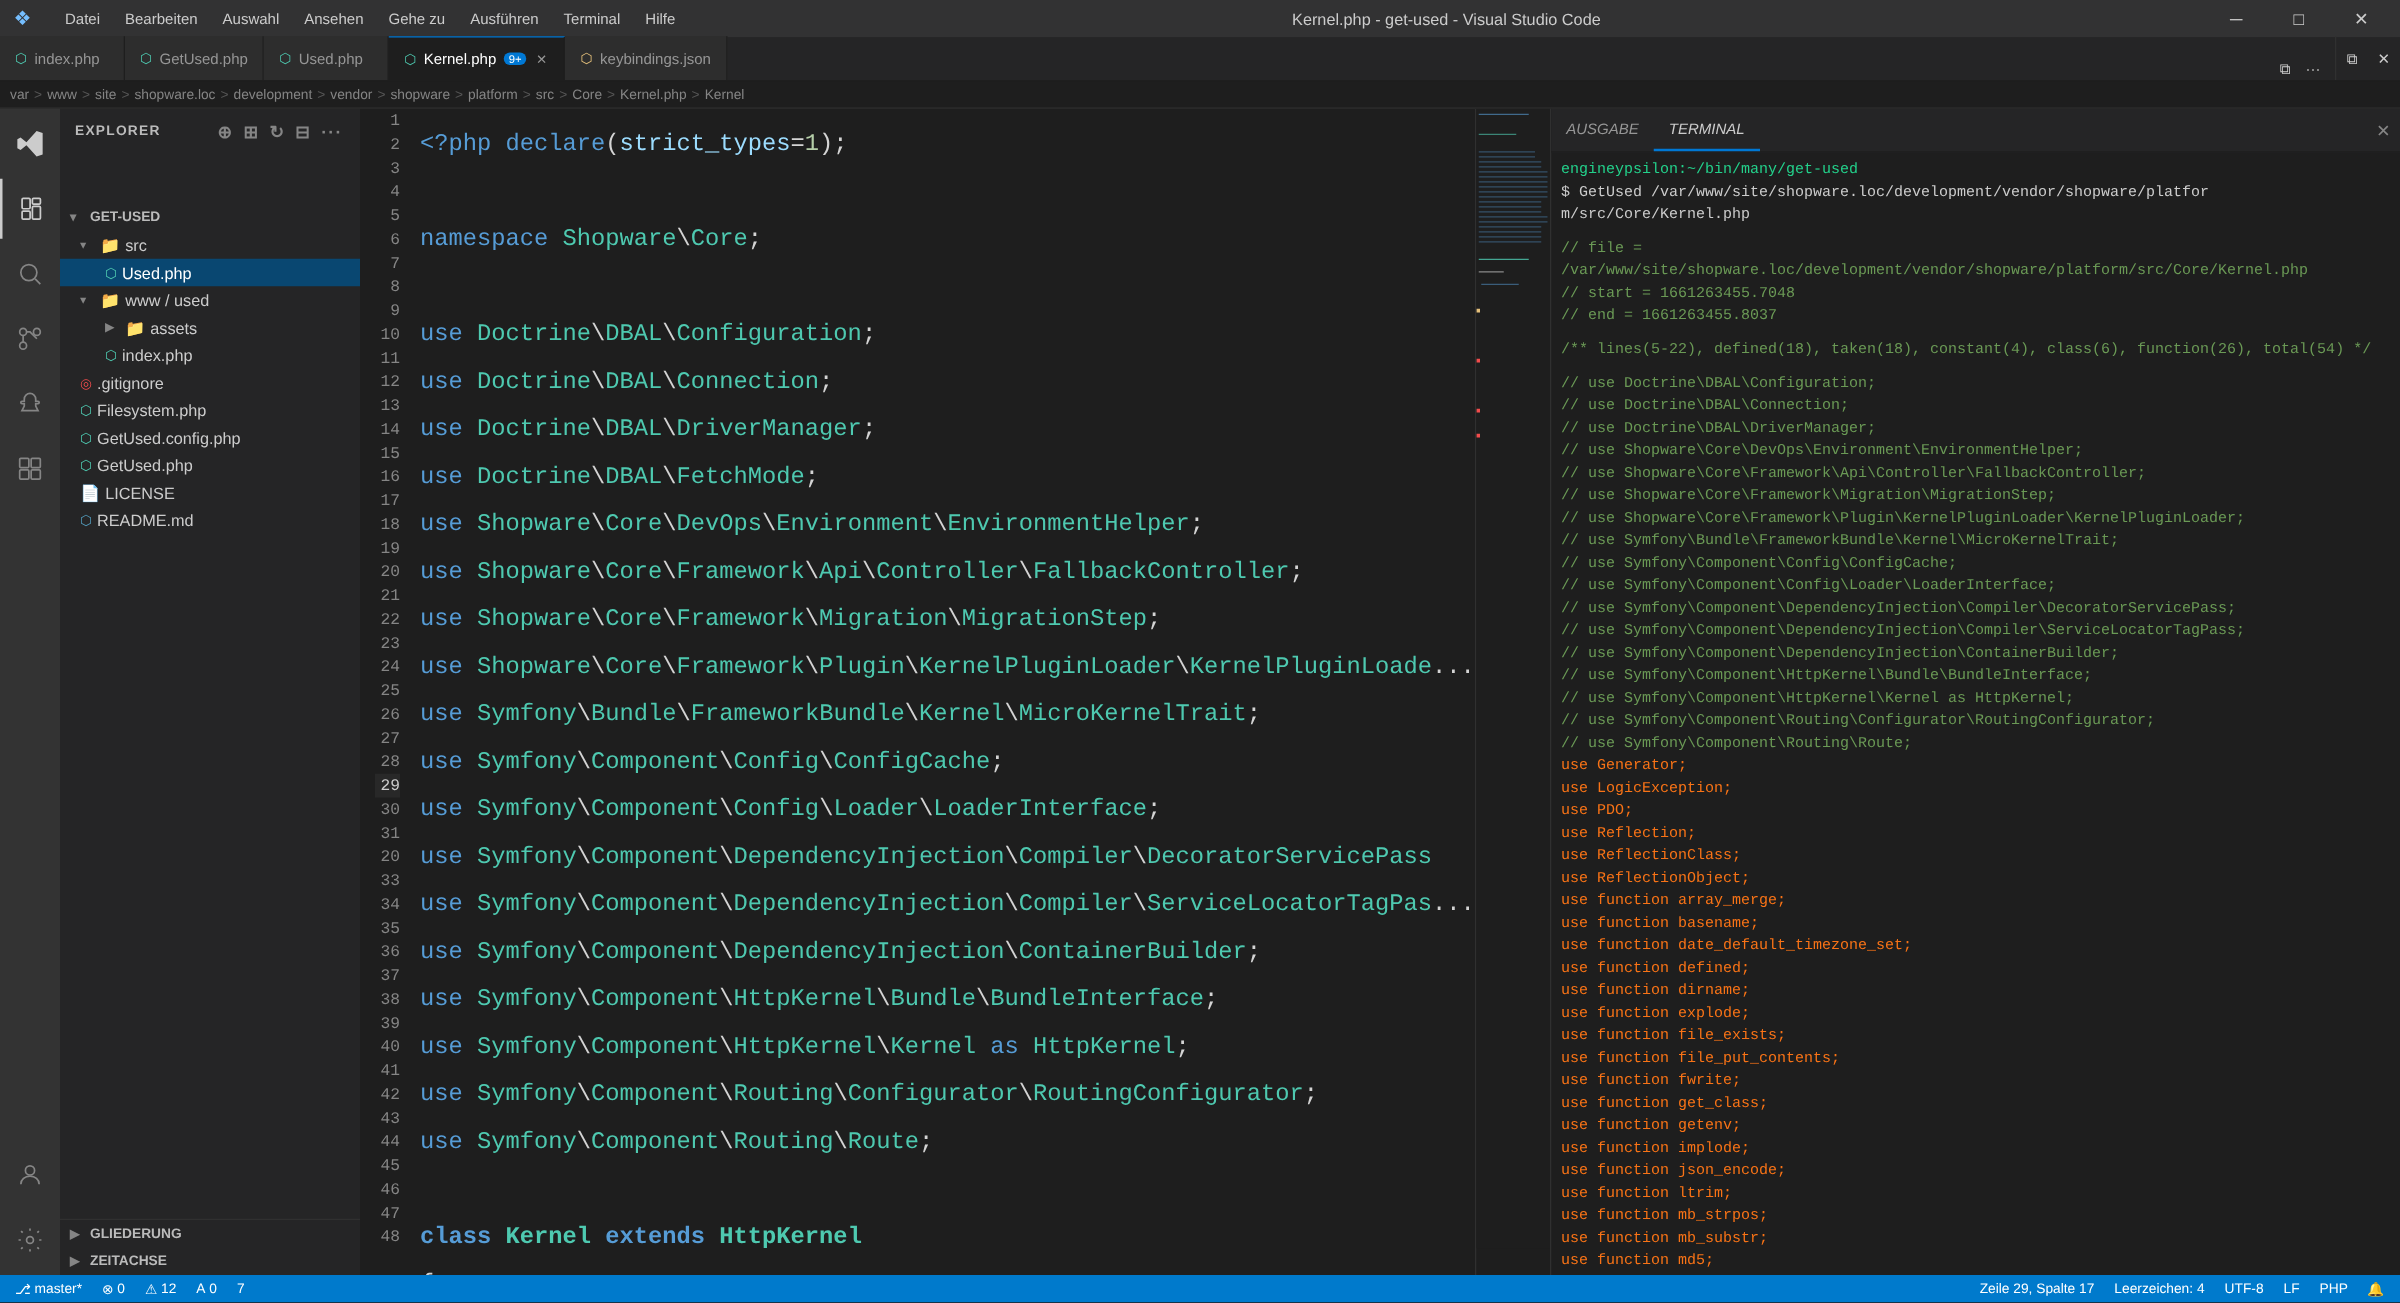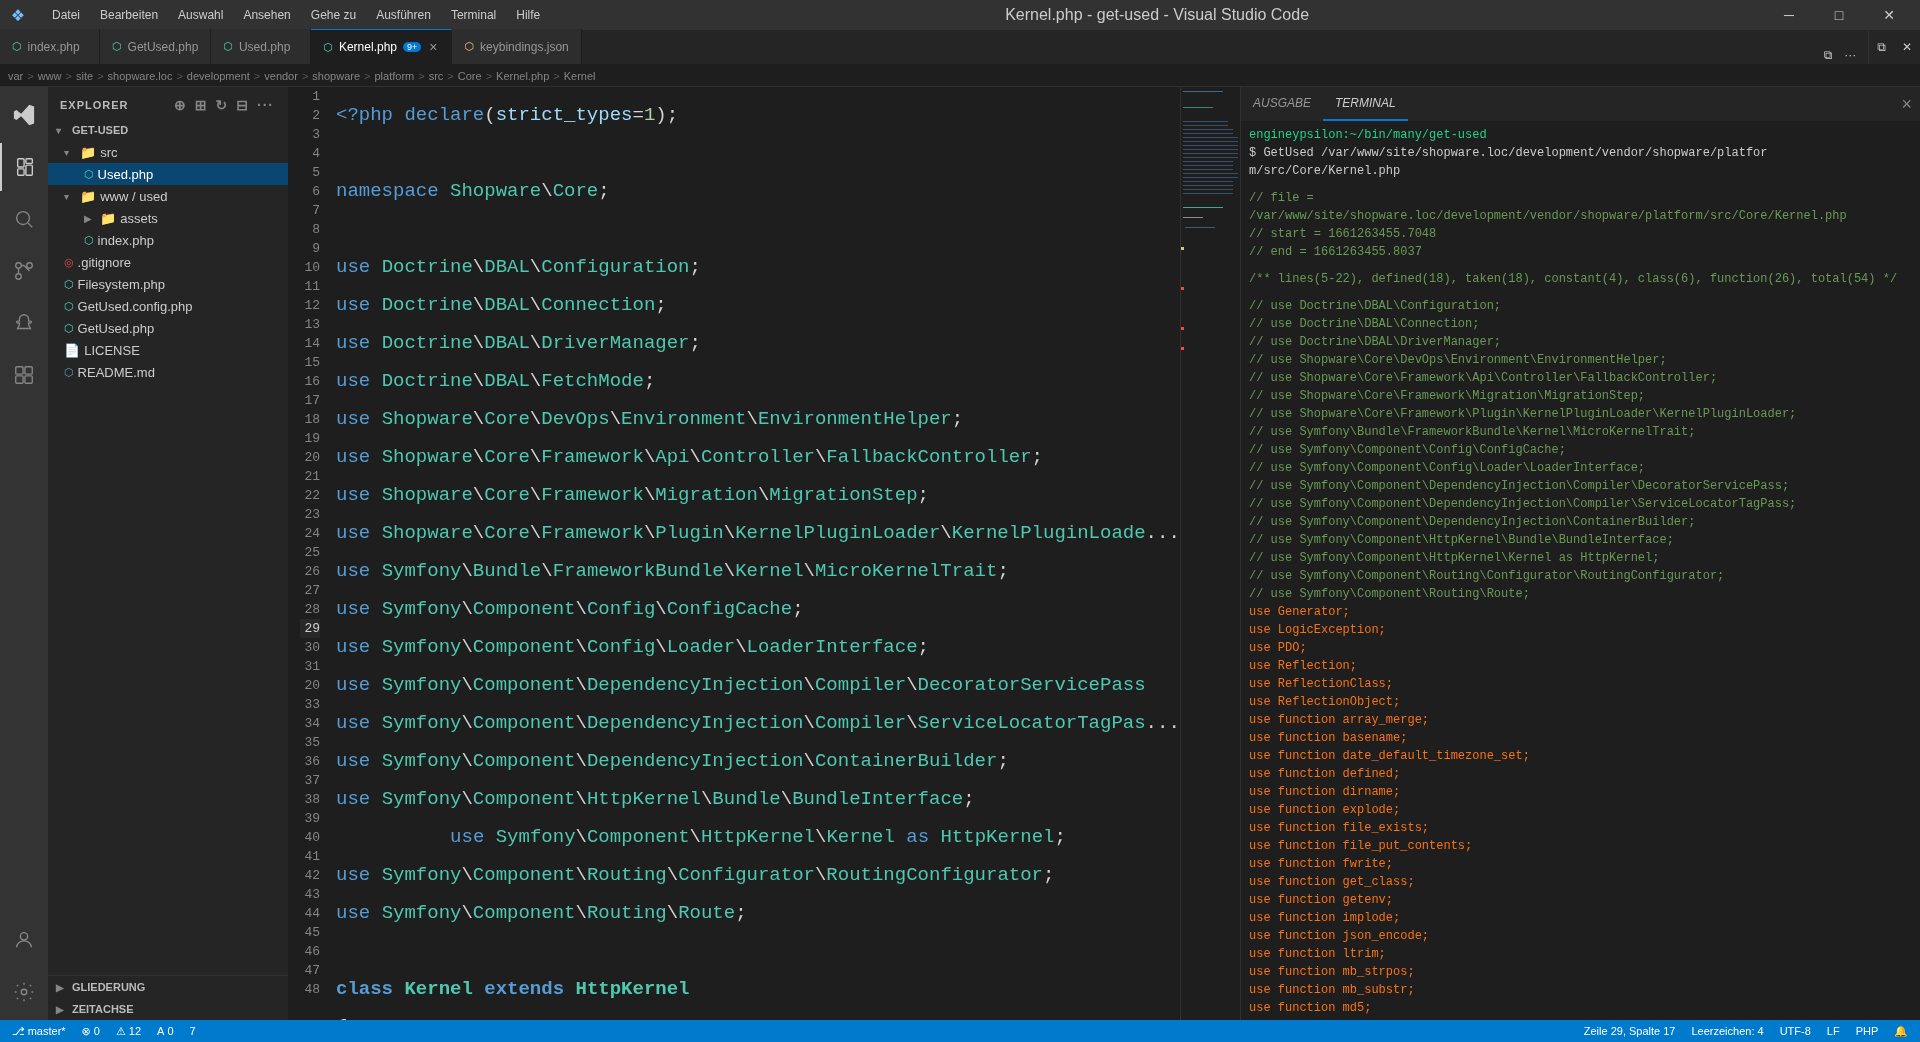--- a/index.html
+++ b/index.html
@@ -41,21 +41,21 @@
       display: flex;
       gap: 4px;
     }
     .title-bar-menu-item {
       padding: 2px 8px;
       font-size: 12px;
       color: #cccccc;
       cursor: pointer;
     }
     .title-bar-title {
-      font-size: 16px;
+      font-size: 13px;
       color: #cccccc;
       flex: 1;
       text-align: center;
     }
     .title-bar-controls {
       display: flex;
       gap: 4px;
     }
     .title-bar-btn {
       width: 46px;
@@ -151,20 +151,21 @@
     .activity-bar-bottom { margin-top: auto; display: flex; flex-direction: column; align-items: center; gap: 4px; padding-bottom: 4px; }
 
     
     .sidebar {
       width: 240px;
       background: #252526;
       flex-shrink: 0;
       overflow: hidden;
       display: flex;
       flex-direction: column;
+      gap: 44px;
     }
     .sidebar-header {
       padding: 8px 12px 4px 12px;
       font-size: 11px;
       font-weight: bold;
       color: #bbbbbb;
       text-transform: uppercase;
       letter-spacing: 1px;
       display: flex;
       align-items: center;
@@ -603,21 +604,21 @@
 <div style="height:19px;"><span class="kw">use</span> <span class="ns">Shopware</span>\<span class="ns">Core</span>\<span class="ns">Framework</span>\<span class="ns">Api</span>\<span class="ns">Controller</span>\<span class="cls">FallbackController</span>;</div>
 <div style="height:19px;"><span class="kw">use</span> <span class="ns">Shopware</span>\<span class="ns">Core</span>\<span class="ns">Framework</span>\<span class="ns">Migration</span>\<span class="cls">MigrationStep</span>;</div>
 <div style="height:19px;"><span class="kw">use</span> <span class="ns">Shopware</span>\<span class="ns">Core</span>\<span class="ns">Framework</span>\<span class="ns">Plugin</span>\<span class="ns">KernelPluginLoader</span>\<span class="cls">KernelPluginLoade</span>...</div>
 <div style="height:19px;"><span class="kw">use</span> <span class="ns">Symfony</span>\<span class="ns">Bundle</span>\<span class="ns">FrameworkBundle</span>\<span class="ns">Kernel</span>\<span class="cls">MicroKernelTrait</span>;</div>
 <div style="height:19px;"><span class="kw">use</span> <span class="ns">Symfony</span>\<span class="ns">Component</span>\<span class="ns">Config</span>\<span class="cls">ConfigCache</span>;</div>
 <div style="height:19px;"><span class="kw">use</span> <span class="ns">Symfony</span>\<span class="ns">Component</span>\<span class="ns">Config</span>\<span class="ns">Loader</span>\<span class="cls">LoaderInterface</span>;</div>
 <div style="height:19px;"><span class="kw">use</span> <span class="ns">Symfony</span>\<span class="ns">Component</span>\<span class="ns">DependencyInjection</span>\<span class="ns">Compiler</span>\<span class="cls">DecoratorServicePass</span></div>
 <div style="height:19px;"><span class="kw">use</span> <span class="ns">Symfony</span>\<span class="ns">Component</span>\<span class="ns">DependencyInjection</span>\<span class="ns">Compiler</span>\<span class="cls">ServiceLocatorTagPas</span>...</div>
 <div style="height:19px;"><span class="kw">use</span> <span class="ns">Symfony</span>\<span class="ns">Component</span>\<span class="ns">DependencyInjection</span>\<span class="cls">ContainerBuilder</span>;</div>
 <div style="height:19px;"><span class="kw">use</span> <span class="ns">Symfony</span>\<span class="ns">Component</span>\<span class="ns">HttpKernel</span>\<span class="ns">Bundle</span>\<span class="cls">BundleInterface</span>;</div>
-<div style="height:19px;text-align:center;"><span class="kw">use</span> <span class="ns">Symfony</span>\<span class="ns">Component</span>\<span class="ns">HttpKernel</span>\<span class="cls">Kernel</span> <span class="kw">as</span> <span class="cls">HttpKernel</span>;</div>
+<div style="height:19px;"><span class="kw">use</span> <span class="ns">Symfony</span>\<span class="ns">Component</span>\<span class="ns">HttpKernel</span>\<span class="cls">Kernel</span> <span class="kw">as</span> <span class="cls">HttpKernel</span>;</div>
 <div style="height:19px;"><span class="kw">use</span> <span class="ns">Symfony</span>\<span class="ns">Component</span>\<span class="ns">Routing</span>\<span class="ns">Configurator</span>\<span class="cls">RoutingConfigurator</span>;</div>
 <div style="height:19px;"><span class="kw">use</span> <span class="ns">Symfony</span>\<span class="ns">Component</span>\<span class="ns">Routing</span>\<span class="cls">Route</span>;</div>
 <div style="height:19px;"></div>
 <div style="height:19px;font-weight:bold;"><span class="kw">class</span> <span class="cls">Kernel</span> <span class="kw">extends</span> <span class="cls">HttpKernel</span></div>
 <div style="height:19px;">{</div>
 
 
 
 
 

